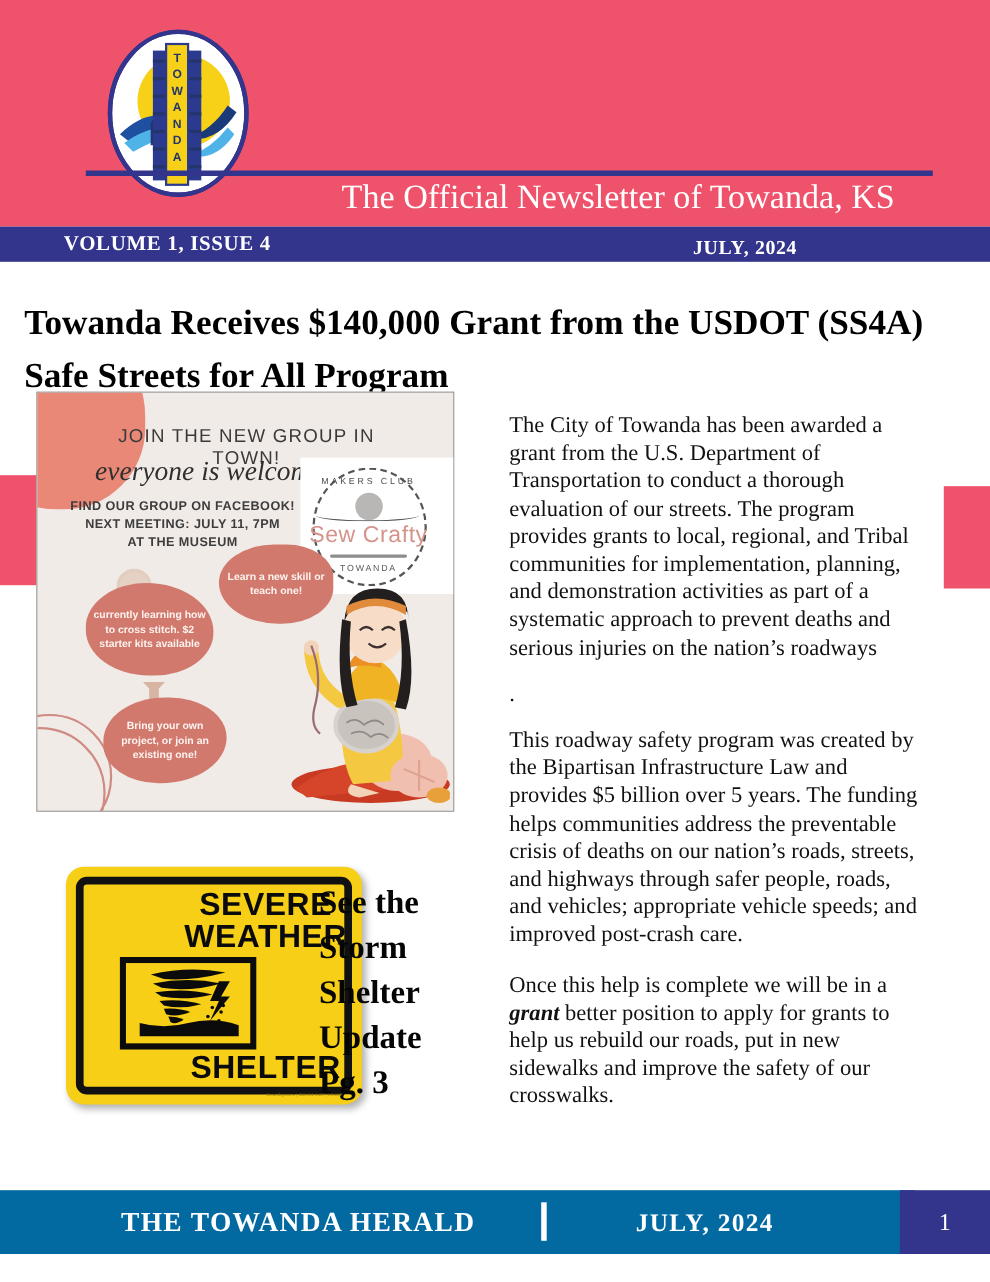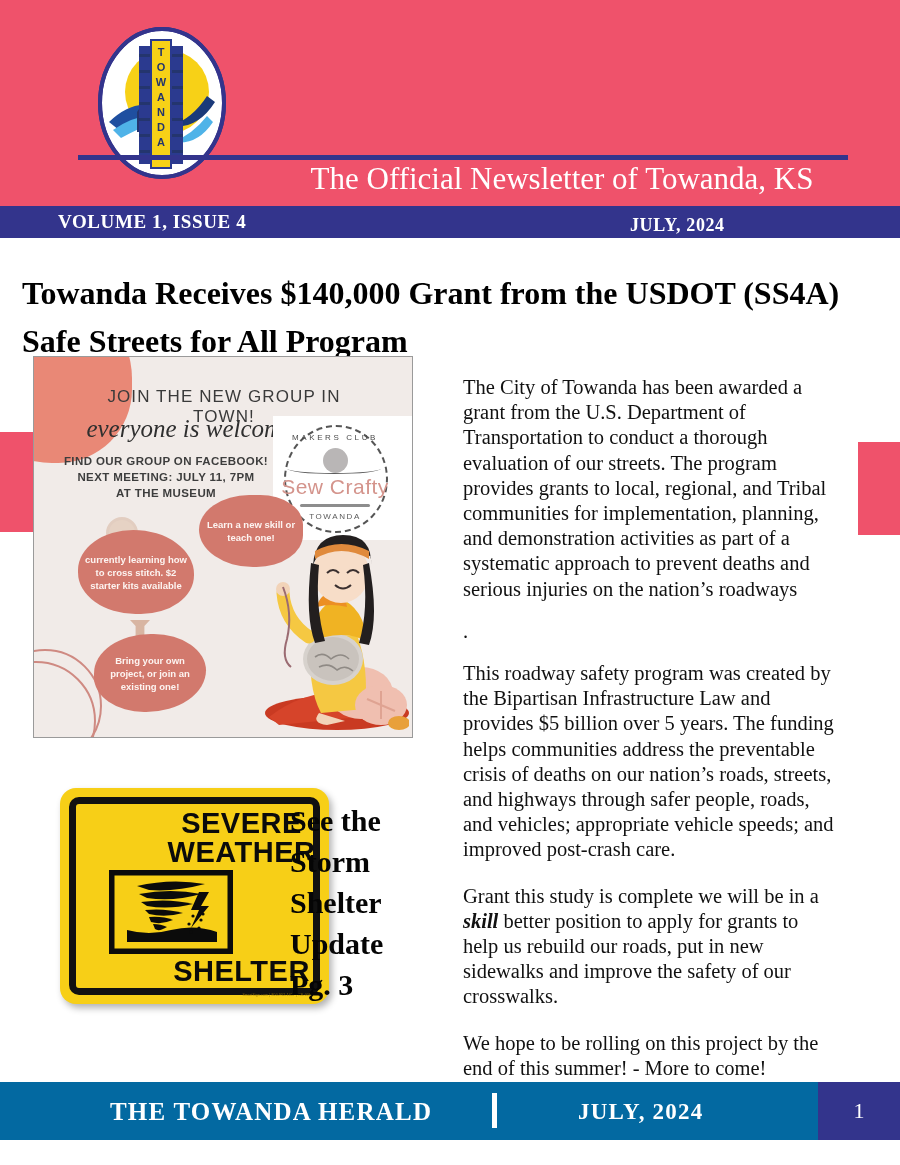--- a/index.html
+++ b/index.html
@@ -548,22 +548,21 @@
   <div class="sign-t3">SHELTER</div>
   <div class="sign-fine">SmartSign.com | 800-952-1457 | KS-0080</div>
 </div>
 
 <div class="callout">See the Storm Shelter Update Pg. 3</div>
 
 <div class="bodycol">
   <p>The City of Towanda has been awarded a grant from the U.S. Department of Transportation to conduct a thorough evaluation of our streets. The program provides grants to local, regional, and Tribal communities for implementation, planning, and demonstration activities as part of a systematic approach to prevent deaths and serious injuries on the nation’s roadways</p>
   <p>.</p>
   <p>This roadway safety program was created by the Bipartisan Infrastructure Law and provides $5 billion over 5 years. The funding helps communities address the preventable crisis of deaths on our nation’s roads, streets, and highways through safer people, roads, and vehicles; appropriate vehicle speeds; and improved post-crash care.</p>
-  <p class="gap"><span>Grant this study is complete we will be in a </span><b class="em">skill</b><span> better position to apply for grants to help us rebuild our roads, put in new sidewalks and improve the safety of our crosswalks.</span></p>
-  <p class="gap">We hope to be rolling on this project by the end of this summer!  - More to come!</p>
+  <p class="gap"><span>Once this help is complete we will be in a </span><b class="em">grant</b><span> better position to apply for grants to help us rebuild our roads, put in new sidewalks and improve the safety of our crosswalks.</span></p>
 </div>
 
 <div class="footer">
   <div class="footer-title">THE TOWANDA HERALD</div>
   <div class="footer-div"></div>
   <div class="footer-date">JULY, 2024</div>
 </div>
 <div class="footer-page">1</div>
 
 </body></html>

